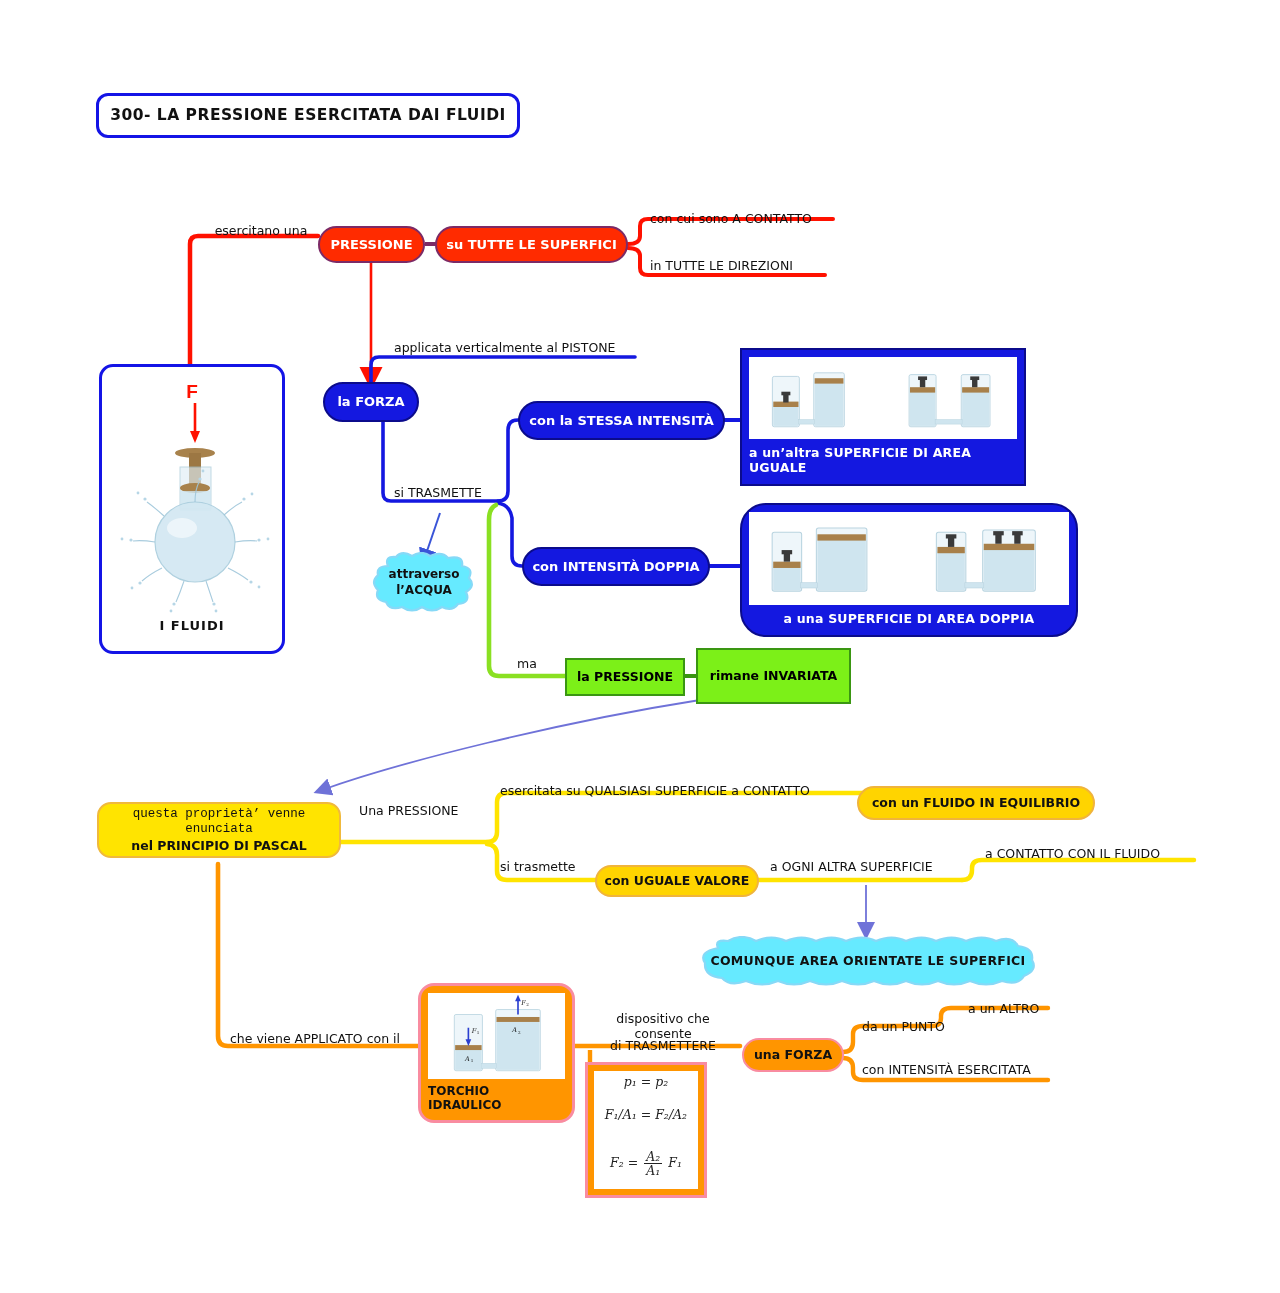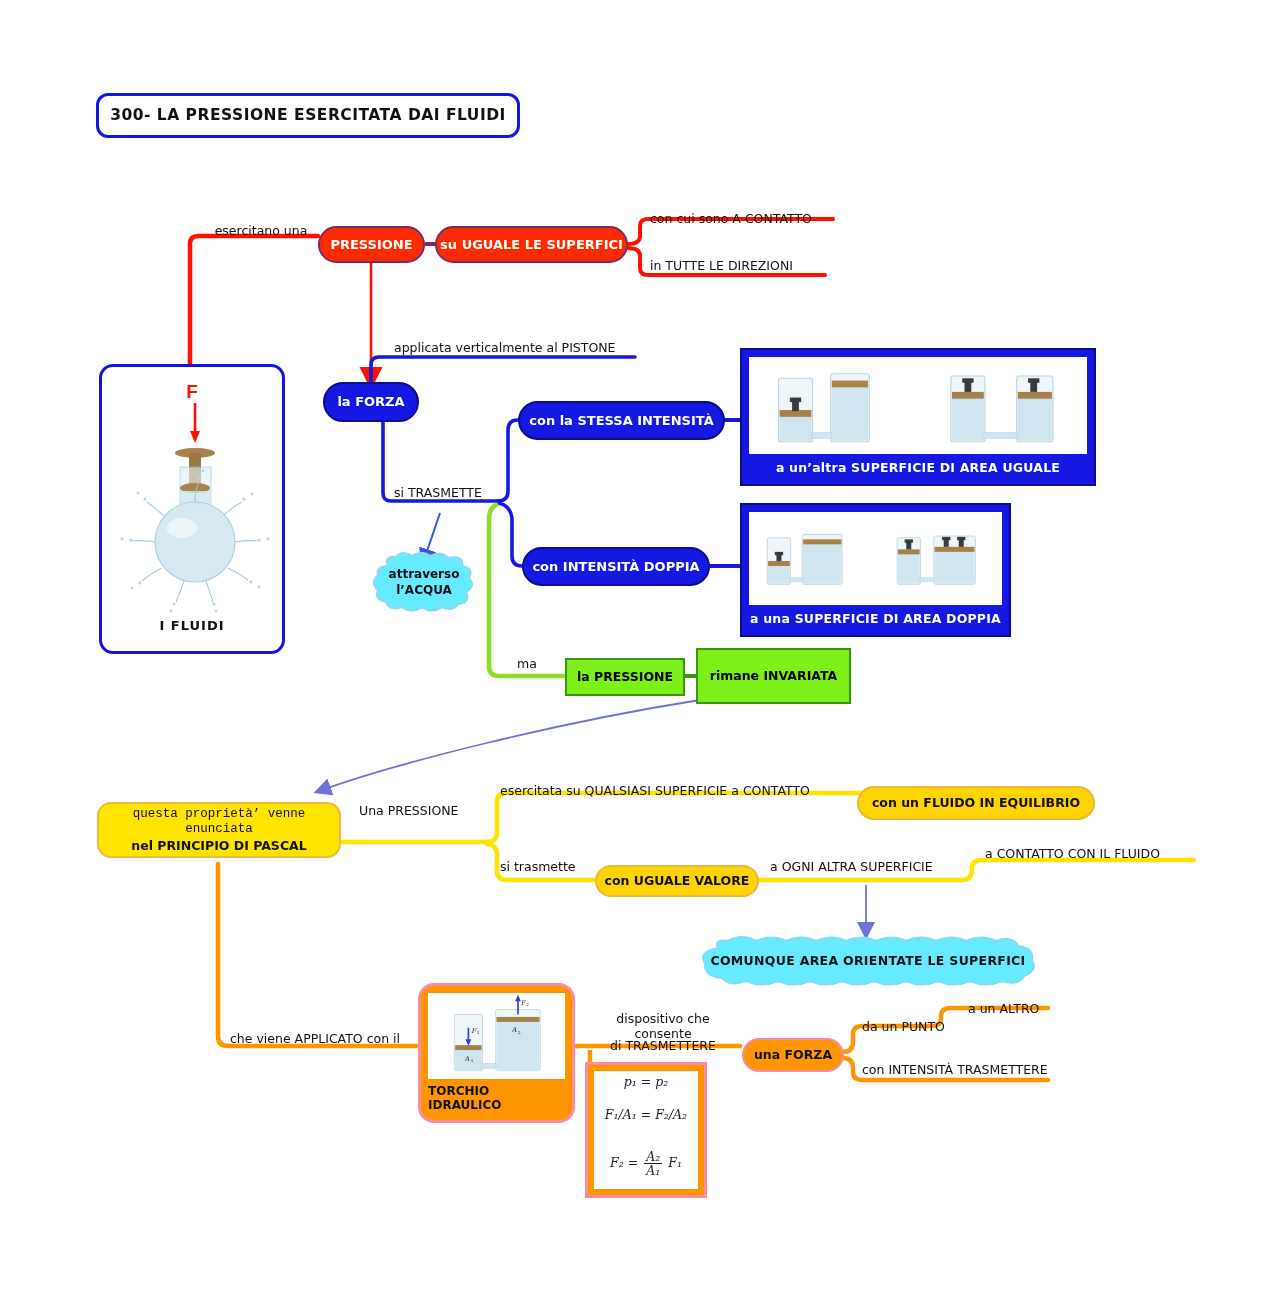--- a/index.html
+++ b/index.html
@@ -161,21 +161,21 @@
 
     <path d="M590,1050 L590,1065" stroke="#ff9500" stroke-width="4.4" fill="none"></path>
   </svg>
 
   <div class="node title-box">300- LA PRESSIONE ESERCITATA DAI FLUIDI</div>
 
   <div class="node lbl" style="left:206px; top:222px; width:110px; height:18px;">esercitano una</div>
 
   <div class="node red-pill" style="left:318px; top:226px; width:107px; height:37px;">PRESSIONE</div>
 
-  <div class="node red-pill" style="left:435px; top:226px; width:193px; height:37px;">su UGUALE LE SUPERFICI</div>
+  <div class="node red-pill" style="left:435px; top:226px; width:193px; height:37px;">su TUTTE LE SUPERFICI</div>
 
   <div class="node lbl" style="left:650px; top:210px; width:185px; height:18px; justify-content:flex-start;">con cui sono A CONTATTO</div>
 
   <div class="node lbl" style="left:650px; top:257px; width:180px; height:18px; justify-content:flex-start;">in TUTTE LE DIREZIONI</div>
 
   <div class="fluidi-panel">
     <div class="fsym">F</div>
     <svg style="position:absolute; left:0; top:28px; width:186px; height:218px;" viewBox="0 0 186 218">
 
       <path d="M93,8 L93,40" stroke="#ff1100" stroke-width="2.6" fill="none"></path>
@@ -241,21 +241,21 @@
     <div class="cloud-txt">
       <span><span>attraverso</span><br>
       <span>l’ACQUA</span></span>
     </div>
   </div>
 
   <div class="node blue-pill" style="left:518px; top:401px; width:207px; height:39px;">con la STESSA INTENSITÀ</div>
 
   <div class="node blue-pill" style="left:522px; top:547px; width:188px; height:39px;">con INTENSITÀ DOPPIA</div>
 
-  <div class="blue-panel" style="position:absolute; left:740px; top:348px; width:356px; height:138px;">
+  <div class="blue-panel" style="position:absolute; left:740px; top:348px; width:286px; height:138px;">
     <div class="pic">
       <svg width="100%" height="100%" viewBox="0 0 298 76" preserveAspectRatio="xMidYMid meet">
         <g>
 
           <rect x="26" y="14" width="30" height="56" rx="2" fill="#eef6fa" stroke="#b9d4e0" stroke-width="1"></rect>
           <rect x="27" y="46" width="28" height="23" fill="#cfe5ef"></rect>
           <rect x="27" y="42" width="28" height="6" fill="#a8804a"></rect>
           <rect x="38" y="34" width="6" height="9" fill="#3a3a3a"></rect>
             <rect x="36" y="31" width="10" height="4" fill="#3a3a3a"></rect>
           <rect x="72" y="10" width="34" height="60" rx="2" fill="#eef6fa" stroke="#b9d4e0" stroke-width="1"></rect>
@@ -273,21 +273,21 @@
           <rect x="237" y="26" width="30" height="6" fill="#a8804a"></rect>
           <rect x="248" y="17" width="6" height="9" fill="#3a3a3a"></rect>
             <rect x="246" y="14" width="10" height="4" fill="#3a3a3a"></rect>
           <rect x="207" y="62" width="30" height="5" fill="#cfe5ef" stroke="#b9d4e0" stroke-width=".6"></rect>
         </g>
       </svg>
     </div>
     <div class="cap">a un’altra SUPERFICIE DI AREA UGUALE</div>
   </div>
 
-  <div class="blue-panel" style="position:absolute; left:740px; top:503px; width:271px; height:134px;">
+  <div class="blue-panel" style="position:absolute; left:740px; top:503px; width:338px; height:134px;border-radius:26px;">
     <div class="pic">
       <svg width="100%" height="100%" viewBox="0 0 304 74" preserveAspectRatio="xMidYMid meet">
         <g>
           <rect x="22" y="12" width="28" height="56" rx="2" fill="#eef6fa" stroke="#b9d4e0" stroke-width="1"></rect>
           <rect x="23" y="44" width="26" height="23" fill="#cfe5ef"></rect>
           <rect x="23" y="40" width="26" height="6" fill="#a8804a"></rect>
           <rect x="33" y="32" width="6" height="8" fill="#3a3a3a"></rect>
             <rect x="31" y="29" width="10" height="4" fill="#3a3a3a"></rect>
           <rect x="64" y="8" width="48" height="60" rx="2" fill="#eef6fa" stroke="#b9d4e0" stroke-width="1"></rect>
           <rect x="65" y="19" width="46" height="48" fill="#cfe5ef"></rect>
@@ -386,21 +386,21 @@
 
   <div class="node lbl" style="left:588px; top:1017px; width:150px; height:18px;">dispositivo che consente</div>
   <div class="node lbl" style="left:588px; top:1037px; width:150px; height:18px;">di TRASMETTERE</div>
 
   <div class="node orange-pill" style="left:742px; top:1038px; width:102px; height:34px;">una FORZA</div>
 
   <div class="node lbl" style="left:862px; top:1018px; width:120px; height:18px; justify-content:flex-start;">da un PUNTO</div>
 
   <div class="node lbl" style="left:968px; top:1000px; width:110px; height:18px; justify-content:flex-start;">a un ALTRO</div>
 
-  <div class="node lbl" style="left:862px; top:1061px; width:200px; height:18px; justify-content:flex-start;">con INTENSITÀ TRASMETTERE</div>
+  <div class="node lbl" style="left:862px; top:1061px; width:200px; height:18px; justify-content:flex-start;">con INTENSITÀ ESERCITATA</div>
 
   <div class="formula-box" style="position:absolute; left:585px; top:1062px; width:122px; height:136px;">
     <div class="formula-inner">
       <div class="frow">p₁ = p₂</div>
       <div class="frow">F₁/A₁ = F₂/A₂</div>
       <div class="frow">
         <span>F₂ =</span>
         <span class="frac">
           <span class="num">A₂</span>
           <span class="den">A₁</span>

